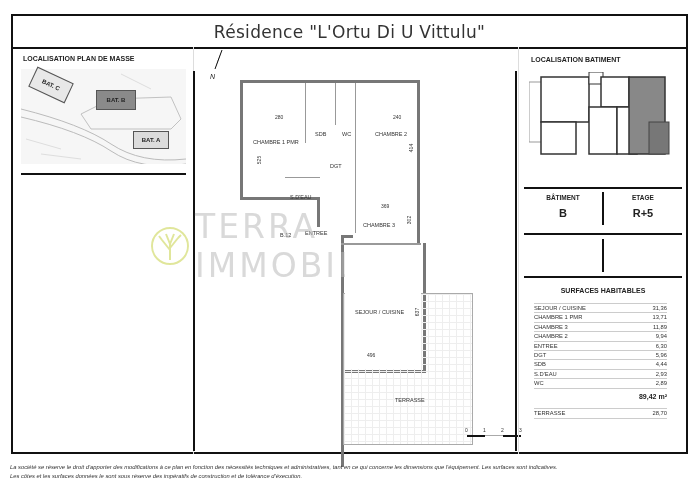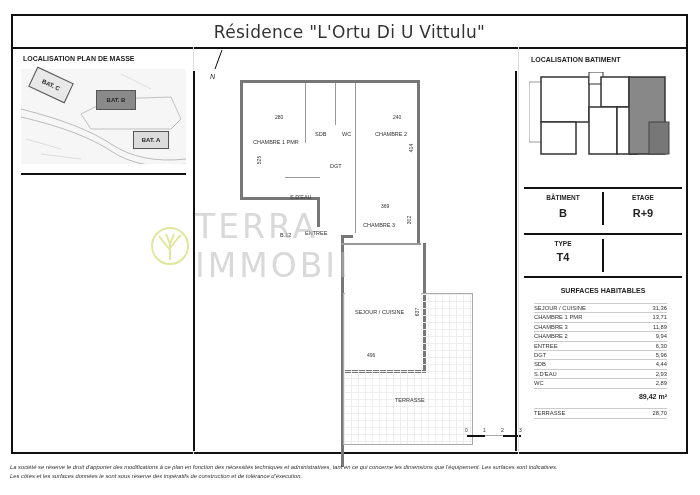--- a/index.html
+++ b/index.html
@@ -148,28 +148,24 @@
     </div>
     <div class="hline" style="left:5px;top:140px;width:158px;"></div>
 
     <div class="info-cell" style="left:5px;top:147px;width:78px;">
       <span class="info-label">BÂTIMENT</span>
       <span class="info-value">B</span>
     </div>
     <div class="cell-div" style="left:83px;top:145px;height:33px;"></div>
     <div class="info-cell" style="left:85px;top:147px;width:78px;">
       <span class="info-label">ETAGE</span>
-      <span class="info-value">R+9</span>
+      <span class="info-value">R+5</span>
     </div>
     <div class="hline" style="left:5px;top:186px;width:158px;"></div>
 
-    <div class="info-cell" style="left:5px;top:193px;width:78px;">
-      <span class="info-label">TYPE</span>
-      <span class="info-value" style="margin-top:4px;">T4</span>
-    </div>
     <div class="cell-div" style="left:83px;top:192px;height:33px;"></div>
     <div class="hline" style="left:5px;top:229px;width:158px;"></div>
 
     <span class="surf-title">SURFACES HABITABLES</span>
     <div class="surf-table">
       <div class="surf-row" style="border-top:1px solid #ccc;">
           <span>SEJOUR / CUISINE</span>
           <span>31,36</span>
         </div>
       <div class="surf-row">

